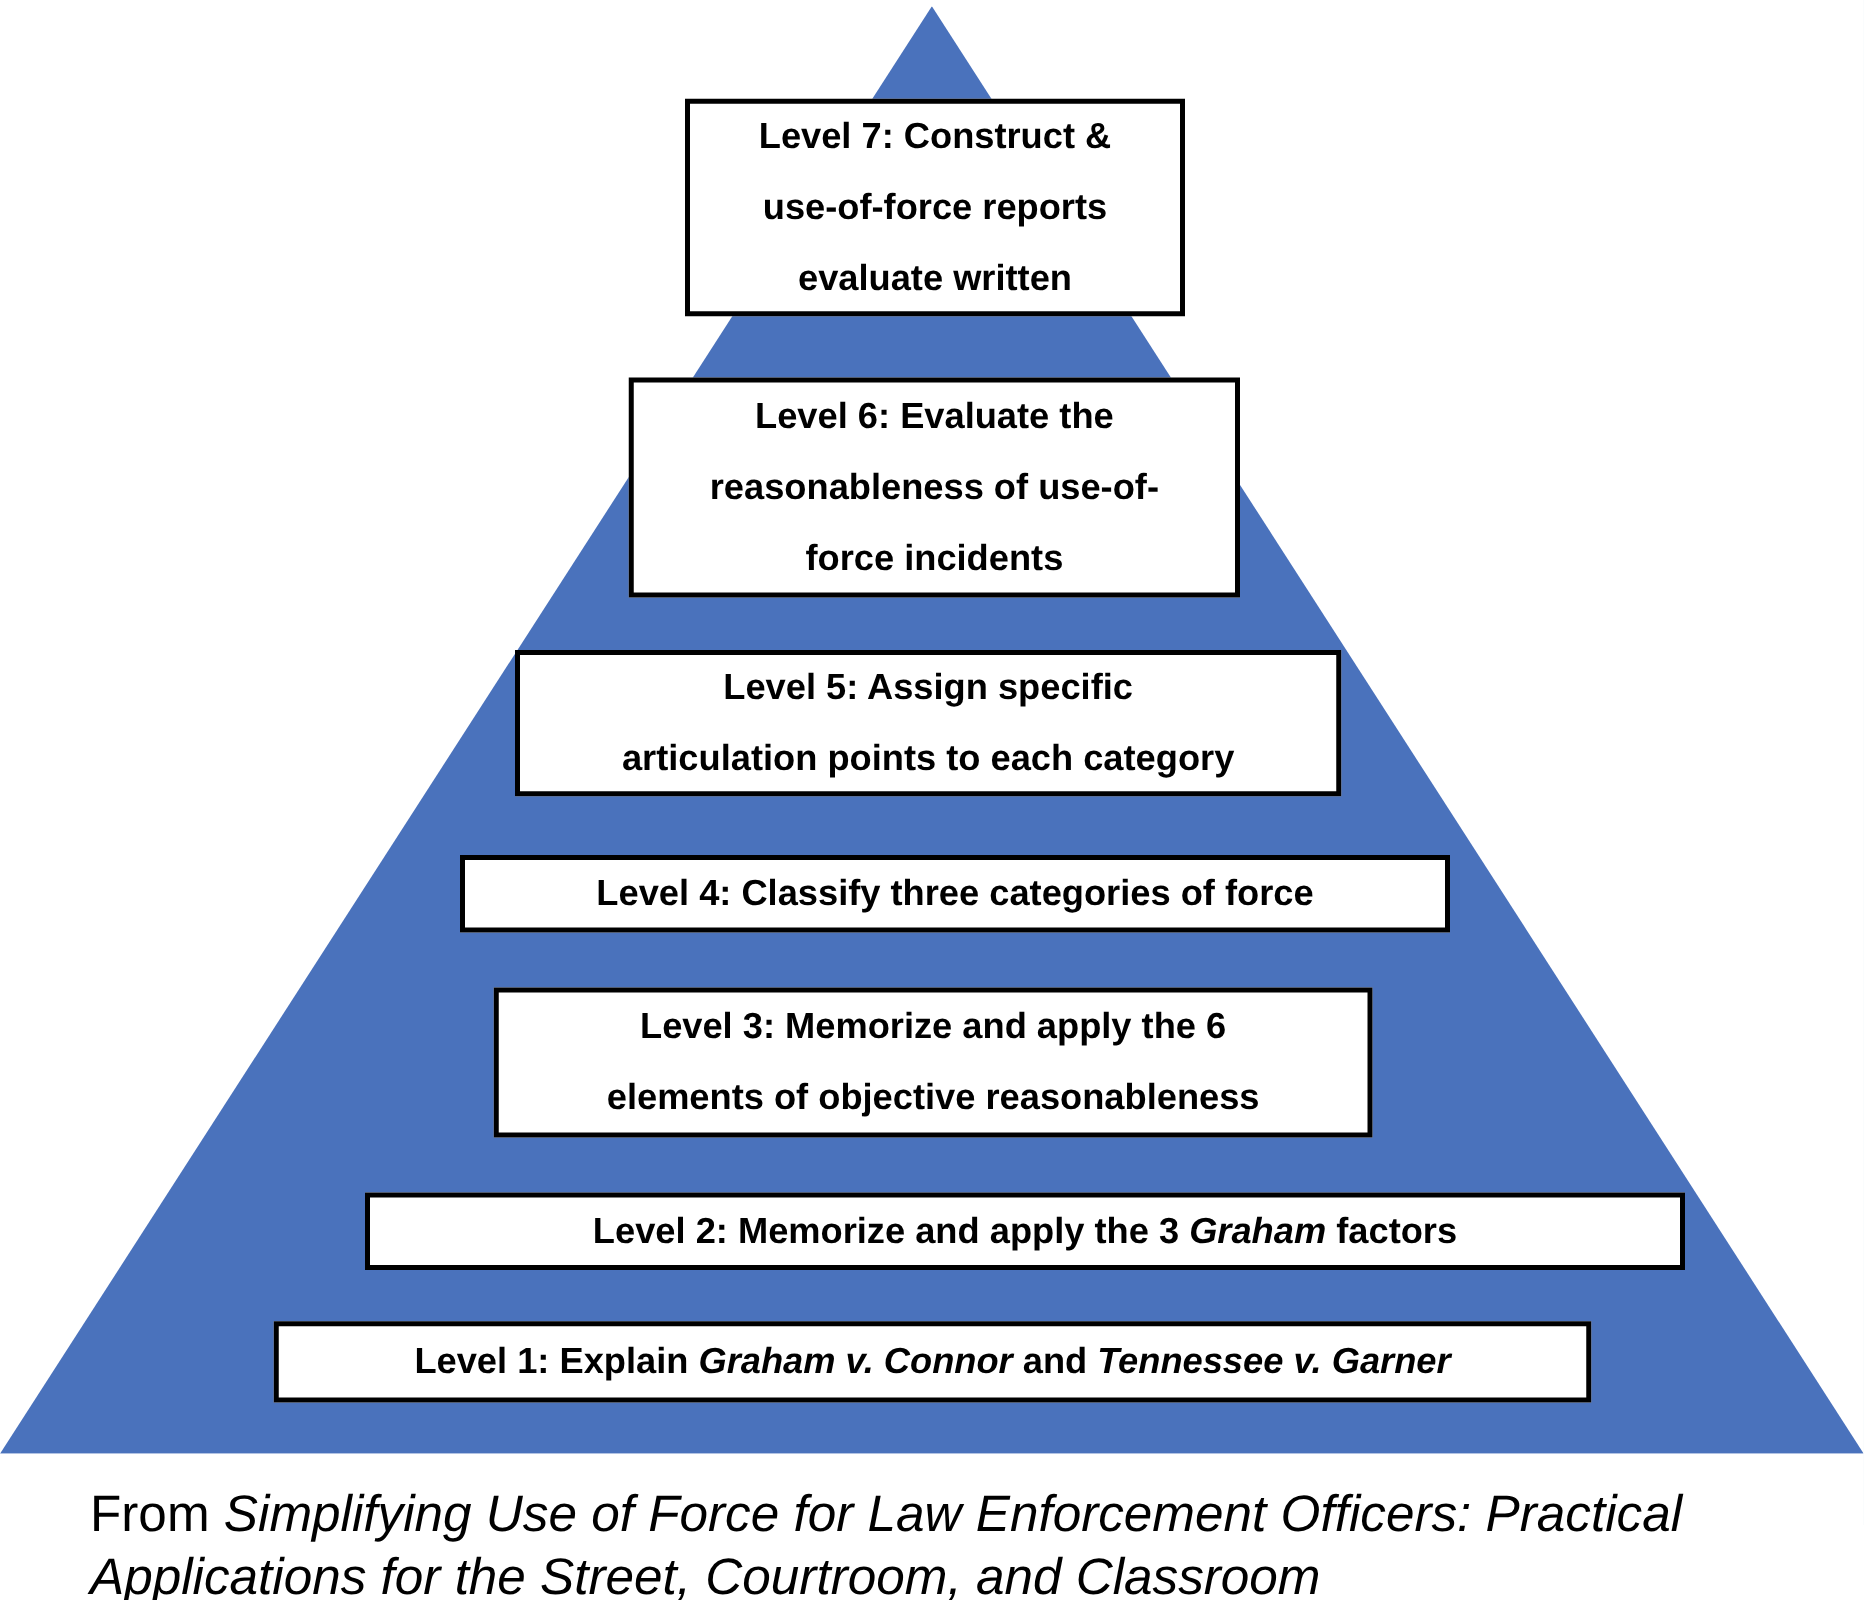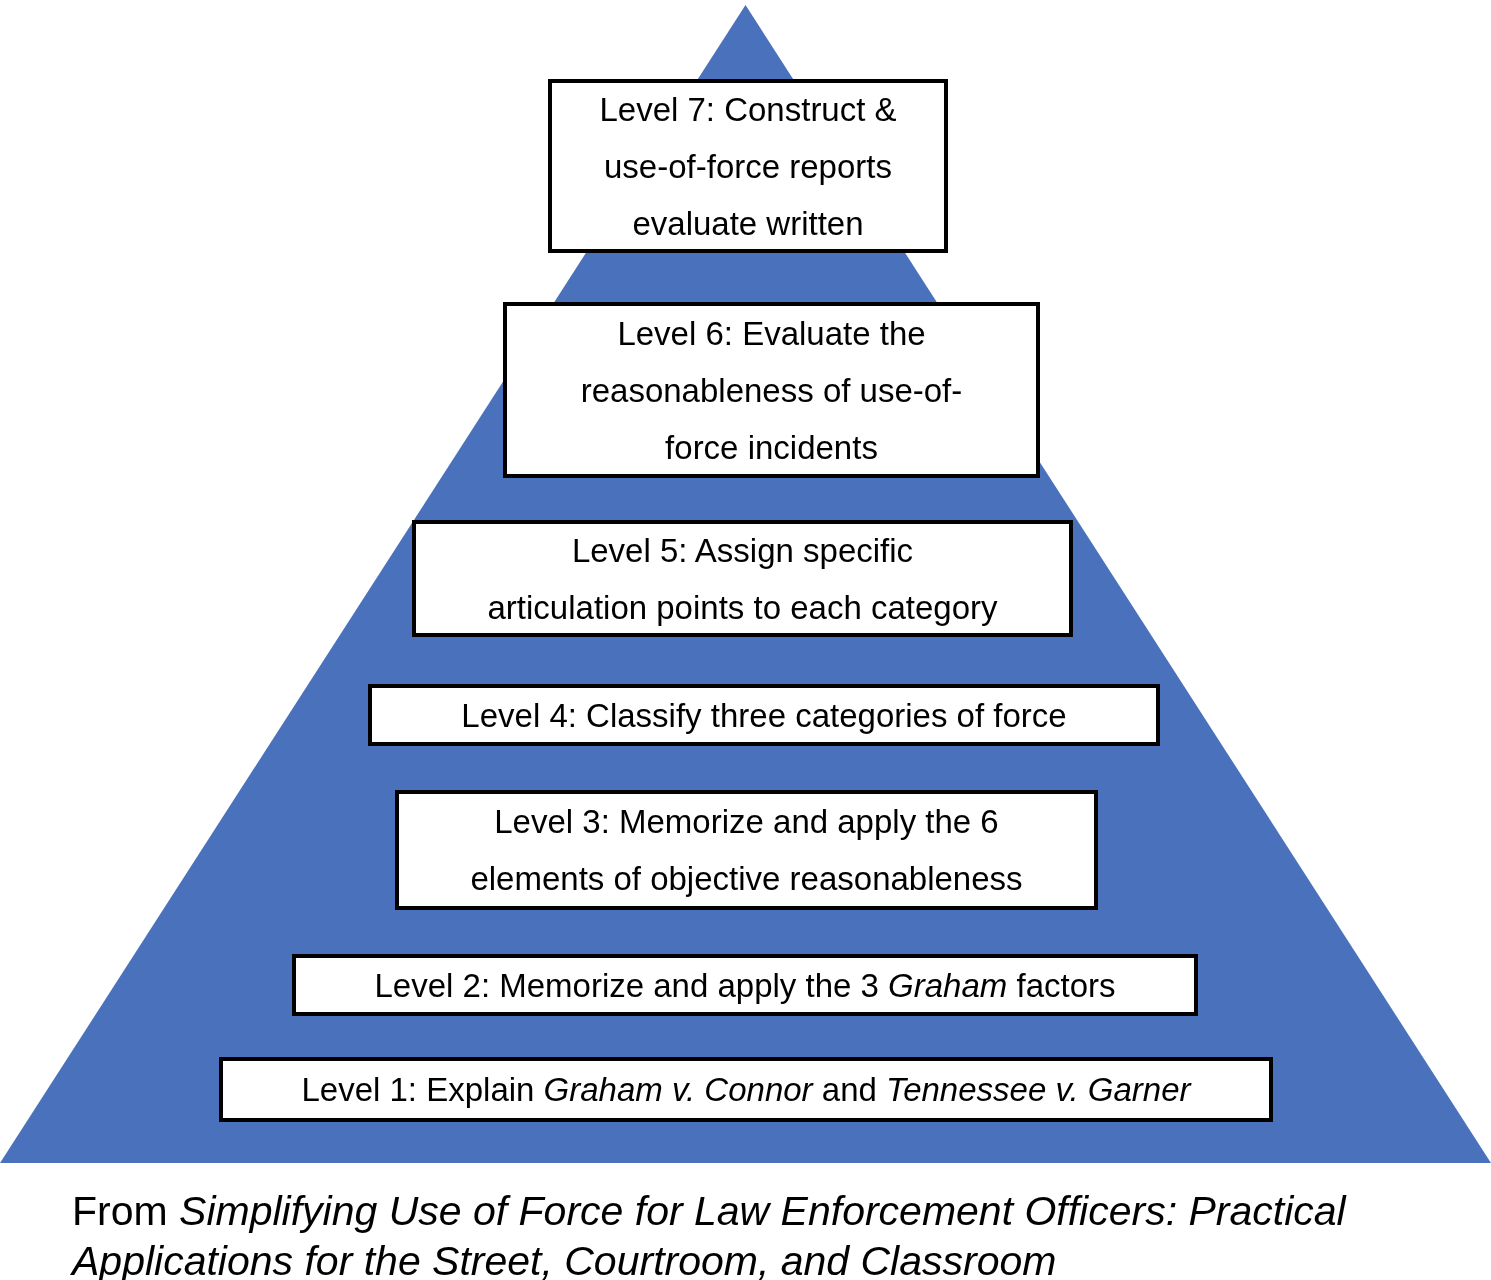--- a/index.html
+++ b/index.html
@@ -28,36 +28,36 @@
   .box {
     position: absolute;
     box-sizing: border-box;
     background: #ffffff;
     border: 4px solid #000000;
     display: flex;
     flex-direction: column;
     justify-content: center;
     align-items: center;
     text-align: center;
-    font-weight: normal;
-    font-size: 33px;
+    font-weight: bold;
+    font-size: 29px;
     color: #000000;
   }
   .box .line {
     line-height: 57px;
     white-space: nowrap;
   }
   .it { font-style: italic; }
 
   .box-l7 { left: 548px; top: 79px;  width: 400px;  height: 174px; }
-  .box-l6 { left: 503px; top: 302px; width: 537px;  height: 176px; text-align: right; }
+  .box-l6 { left: 503px; top: 302px; width: 489px;  height: 176px; text-align: right; }
   .box-l5 { left: 412px; top: 520px; width: 661px;  height: 117px; }
   .box-l4 { left: 368px; top: 684px; width: 792px;  height: 62px;  }
   .box-l3 { left: 395px; top: 790px; width: 703px;  height: 120px; text-align: right; }
-  .box-l2 { left: 292px; top: 954px; width: 906px;  height: 62px;  }
+  .box-l2 { left: 292px; top: 954px; width: 1056px;  height: 62px;  }
   .box-l1 { left: 219px; top: 1057px; width: 1054px; height: 65px; }
 
   .caption {
     position: absolute;
     left: 72px;
     top: 1186px;
     font-size: 41px;
     color: #000000;
     font-weight: normal;
   }

